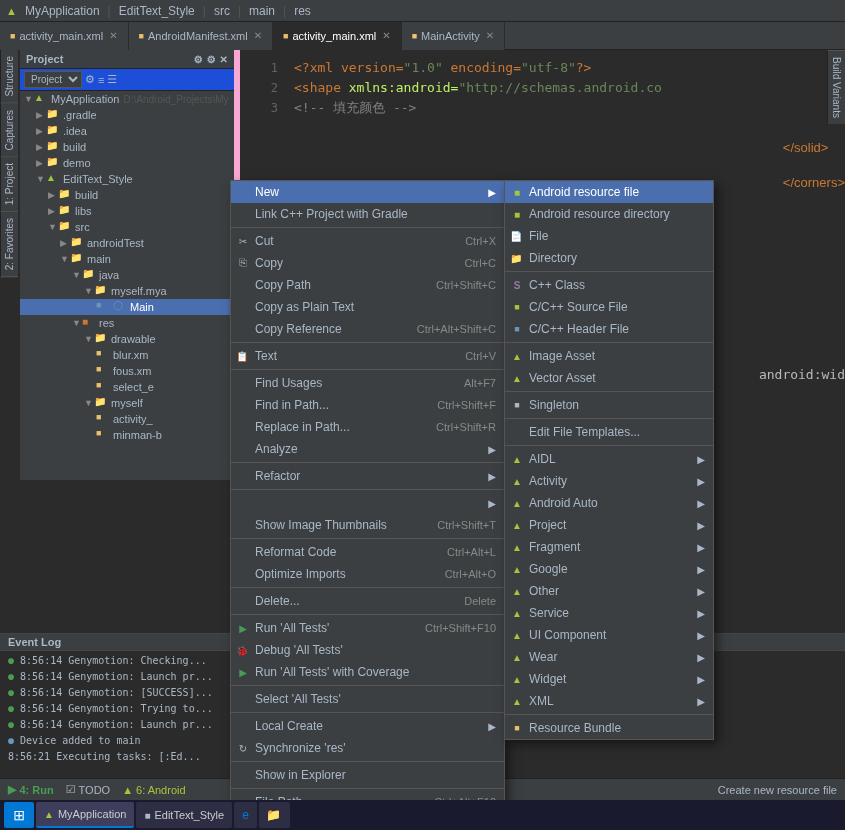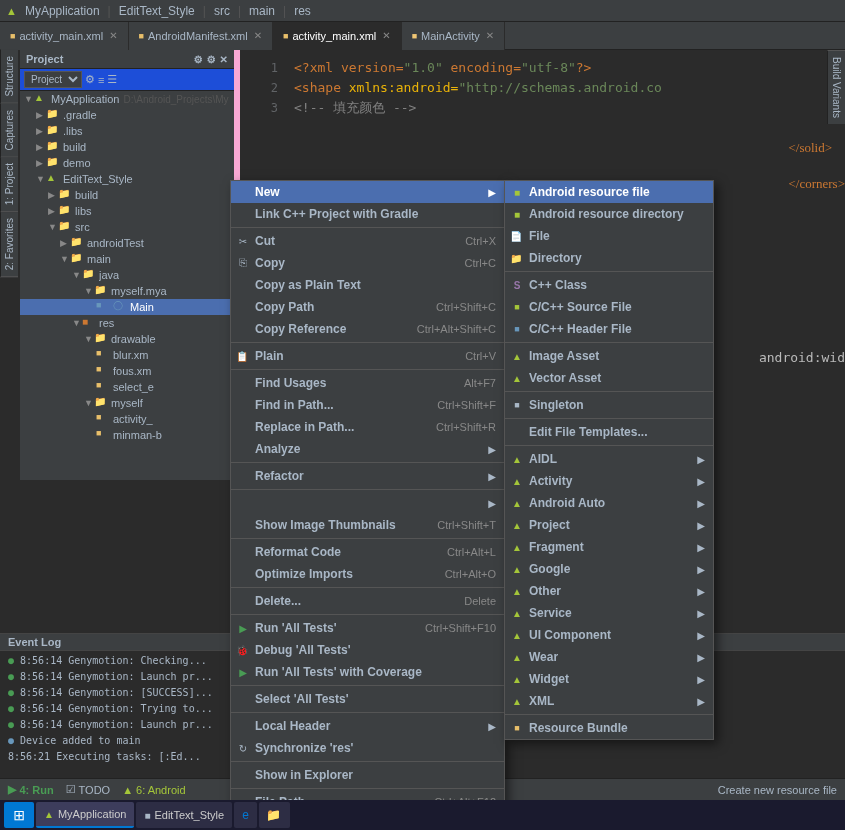--- a/index.html
+++ b/index.html
@@ -147,21 +147,21 @@
       margin-right: 16px;
       flex-shrink: 0;
       font-size: 12px;
       line-height: 20px;
     }
     .code-text {
       color: #a9b7c6;
       line-height: 20px;
     }
     .code-tag { color: #cc7832; }
-    .code-attr { color: #eab308; }
+    .code-attr { color: #bef264; }
     .code-value { color: #6a8759; }
     .code-comment { color: #808080; }
     .code-xml-decl { color: #cc7832; }
 
     
     .context-overlay {
       position: absolute;
       top: 0;
       left: 0;
       width: 100%;
@@ -339,21 +339,20 @@
       color: #a9b7c6;
       font-size: 10px;
       padding: 6px 3px;
       border-top: 1px solid #555;
       cursor: pointer;
       border-left: 1px solid #222;
     }
 
     .menu-item-label {
       flex: 1;
-      font-weight: bold;
     }
 
     
     .win-taskbar {
       position: absolute;
       bottom: 0;
       left: 0;
       right: 0;
       height: 30px;
       background: #1a1a2e;
@@ -443,21 +442,21 @@
       <div class="tree-item">
         <span class="tree-indent"></span>
         <span class="tree-arrow">▶</span>
         <span class="tree-icon icon-folder">📁</span>
         <span class="tree-label">.gradle</span>
       </div>
       <div class="tree-item">
         <span class="tree-indent"></span>
         <span class="tree-arrow">▶</span>
         <span class="tree-icon icon-folder">📁</span>
-        <span class="tree-label">.libs</span>
+        <span class="tree-label">.idea</span>
       </div>
       <div class="tree-item">
         <span class="tree-indent"></span>
         <span class="tree-arrow">▶</span>
         <span class="tree-icon icon-folder">📁</span>
         <span class="tree-label">build</span>
       </div>
       <div class="tree-item">
         <span class="tree-indent"></span>
         <span class="tree-arrow">▶</span>
@@ -635,26 +634,26 @@
         </span>
       </div>
       <div class="code-line">
         <span class="line-num">3</span>
         <span class="code-text">
           <span class="code-comment">&lt;!-- 填充颜色 --&gt;</span>
         </span>
       </div>
     </div>
 
-    <div style="position:absolute; right:0; top:90px; font-family:Liberation Serif, serif; font-size:13px; color:#cc7832;">
+    <div style="position:absolute; right:0; top:90px; font-family:Liberation Sans, sans-serif; font-size:13px; color:#cc7832;">
       <div>&lt;/solid&gt;</div>
       <div style="margin-top:20px;">&lt;/corners&gt;</div>
     </div>
 
-    <div style="position:absolute; right:0; top:300px; font-family:'Consolas',monospace; font-size:13px; color:#bababa;">
+    <div style="position:absolute; right:0; top:317px; font-family:'Consolas',monospace; font-size:13px; color:#bababa;">
       <span>android:wid</span>
     </div>
   </div>
 </div>
 
 <div class="context-overlay">
 
   <div class="context-menu">
     <div class="menu-item highlighted">
       <span class="menu-item-icon"></span>
@@ -671,36 +670,36 @@
       <span class="menu-item-label">Cut</span>
       <span class="shortcut">Ctrl+X</span>
     </div>
     <div class="menu-item">
       <span class="menu-item-icon">⎘</span>
       <span class="menu-item-label">Copy</span>
       <span class="shortcut">Ctrl+C</span>
     </div>
     <div class="menu-item">
       <span class="menu-item-icon"></span>
-      <span class="menu-item-label">Copy as Plain Text</span>
-    </div>
-    <div class="menu-item">
-      <span class="menu-item-icon"></span>
       <span class="menu-item-label">Copy Path</span>
       <span class="shortcut">Ctrl+Shift+C</span>
     </div>
     <div class="menu-item">
       <span class="menu-item-icon"></span>
+      <span class="menu-item-label">Copy as Plain Text</span>
+    </div>
+    <div class="menu-item">
+      <span class="menu-item-icon"></span>
       <span class="menu-item-label">Copy Reference</span>
       <span class="shortcut">Ctrl+Alt+Shift+C</span>
     </div>
     <div class="menu-separator"></div>
     <div class="menu-item">
       <span class="menu-item-icon">📋</span>
-      <span class="menu-item-label">Plain</span>
+      <span class="menu-item-label">Text</span>
       <span class="shortcut">Ctrl+V</span>
     </div>
     <div class="menu-separator"></div>
     <div class="menu-item">
       <span class="menu-item-icon"></span>
       <span class="menu-item-label">Find Usages</span>
       <span class="shortcut">Alt+F7</span>
     </div>
     <div class="menu-item">
       <span class="menu-item-icon"></span>
@@ -765,21 +764,21 @@
       <span class="menu-item-label">Run 'All Tests' with Coverage</span>
     </div>
     <div class="menu-separator"></div>
     <div class="menu-item">
       <span class="menu-item-icon"></span>
       <span class="menu-item-label">Select 'All Tests'</span>
     </div>
     <div class="menu-separator"></div>
     <div class="menu-item">
       <span class="menu-item-icon"></span>
-      <span class="menu-item-label">Local Header</span>
+      <span class="menu-item-label">Local Create</span>
       <span class="arrow">▶</span>
     </div>
     <div class="menu-item">
       <span class="menu-item-icon">↻</span>
       <span class="menu-item-label">Synchronize 'res'</span>
     </div>
     <div class="menu-separator"></div>
     <div class="menu-item">
       <span class="menu-item-icon"></span>
       <span class="menu-item-label">Show in Explorer</span>

